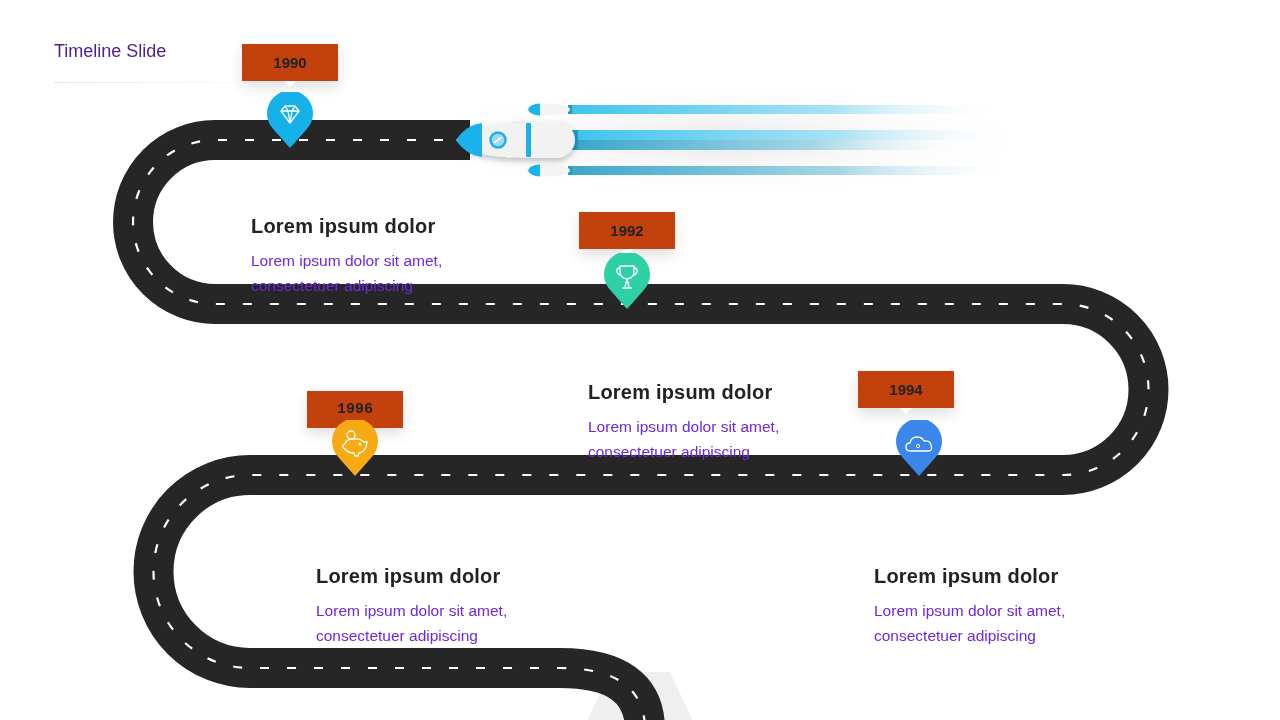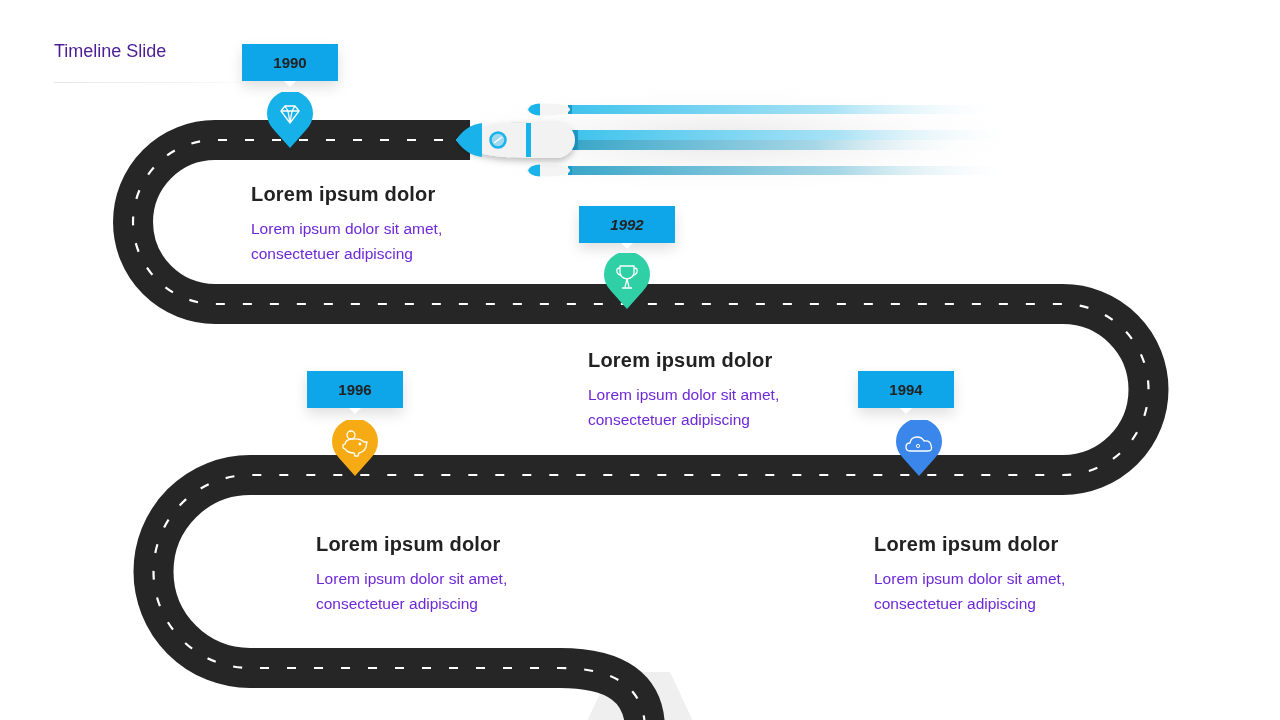--- a/index.html
+++ b/index.html
@@ -2,28 +2,28 @@
 <html><head>
 <meta charset="utf-8">
 <style>
   html, body { margin:0; padding:0; }
   body { width:1280px; height:720px; position:relative; overflow:hidden; background:#ffffff;
          font-family:"Liberation Sans", sans-serif; }
   .title { position:absolute; left:54px; top:41px; font-size:18px; color:#4c1d95; }
   .title-rule { position:absolute; left:54px; top:82px; width:200px; height:1px;
                 background:linear-gradient(90deg,#e6e6e6,#f4f4f4 70%,rgba(255,255,255,0)); }
   svg.road { position:absolute; left:0; top:0; }
-  .label-box { position:absolute; width:96px; height:37px; background:#0ea5e9;
+  .label-box { position:absolute; width:96px; height:37px; background:#c2410c;
                box-shadow:0 6px 14px rgba(0,0,0,0.13); display:flex; align-items:center;
                justify-content:center; font-weight:bold; font-size:15px; color:#222; }
   .label-box::after { content:""; position:absolute; left:50%; bottom:-6px; margin-left:-6px;
                border-left:6px solid transparent; border-right:6px solid transparent;
                border-top:6px solid #fff; }
   .pin { position:absolute; width:46px; height:58px; }
-  .card { position:absolute; width:260px; }
+  .card { position:absolute; width:260px;margin-top:32px; }
   .card h3 { margin:0; font-size:20px; font-weight:bold; color:#222; letter-spacing:0.2px; }
   .card p { margin:10px 0 0 0; font-size:15.5px; line-height:25px; color:#6d28d9; }
   .ghost { position:absolute; left:582px; top:672px; width:116px; height:60px; }
 </style>
 </head>
 <body>
 
 <div class="title">Timeline Slide</div>
 <div class="title-rule"></div>
 
@@ -106,21 +106,21 @@
   </g>
 </svg>
 <div class="card" style="left:251px; top:183px;">
   <h3>Lorem ipsum dolor</h3>
   <p>
     <span>Lorem ipsum dolor sit amet,</span><br>
     <span>consectetuer  adipiscing</span>
   </p>
 </div>
 
-<div class="label-box" style="left:579px; top:206px;font-style:italic;">
+<div class="label-box" style="left:579px; top:212px;">
   <span>1992</span>
 </div>
 <svg class="pin" style="left:604px; top:253px;" viewBox="0 0 46 58">
   <path d="M23 56 L7 38 A23 23 0 1 1 39 38 Z" fill="#2fd0a6"></path>
   <g fill="none" stroke="#fff" stroke-width="1.3" stroke-linejoin="round">
     <path d="M16 13 L30 13 L30 19 Q30 25 23 26 Q16 25 16 19 Z"></path>
     <path d="M16 15 Q12 15 13 19 Q14 22 17 22 M30 15 Q34 15 33 19 Q32 22 29 22"></path>
     <path d="M23 26 L21 34 M23 26 L25 34 M18 35 L28 35"></path>
   </g>
 </svg>
@@ -141,21 +141,21 @@
   <circle cx="22" cy="26" r="1.6" fill="none" stroke="#fff" stroke-width="1"></circle>
 </svg>
 <div class="card" style="left:874px; top:533px;">
   <h3>Lorem ipsum dolor</h3>
   <p>
     <span>Lorem ipsum dolor sit amet,</span><br>
     <span>consectetuer  adipiscing</span>
   </p>
 </div>
 
-<div class="label-box" style="left:307px; top:371px;">
+<div class="label-box" style="left:307px; top:391px;font-family:Liberation Mono, monospace;">
   <span>1996</span>
 </div>
 <svg class="pin" style="left:332px; top:420px;" viewBox="0 0 46 58">
   <path d="M23 56 L7 38 A23 23 0 1 1 39 38 Z" fill="#f6ab14"></path>
   <g fill="none" stroke="#fff" stroke-width="1.3" stroke-linejoin="round">
     <circle cx="19" cy="15" r="4"></circle>
     <path d="M13 24 Q14 19 21 19 Q28 18 32 22 L35 22 L34 27 Q32 32 27 33 L26 36 L23 36 L22 33 Q16 33 13 29 L11 28 L11 25 Z"></path>
     <circle cx="28" cy="24" r="0.8" fill="#fff"></circle>
   </g>
 </svg>

